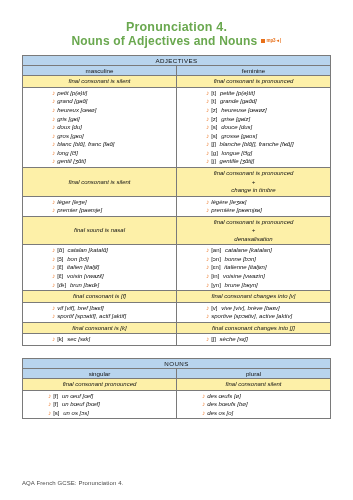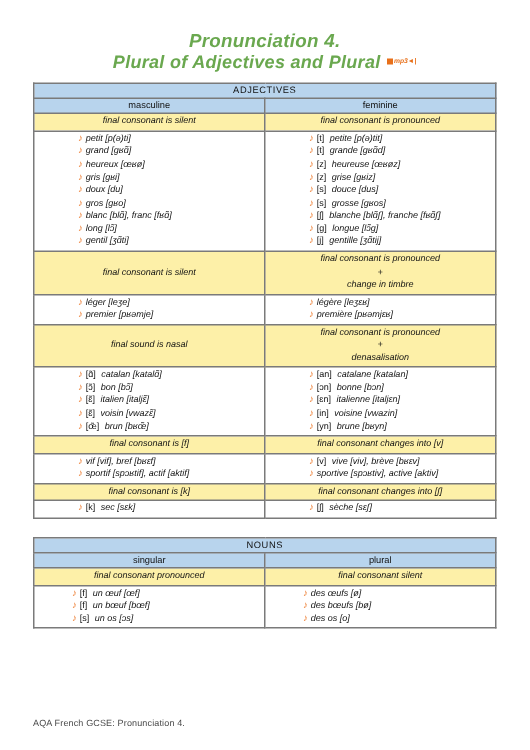--- a/index.html
+++ b/index.html
@@ -10,21 +10,21 @@
     color:#1a1a1a;
     overflow:hidden;
   }
   .page{
     width:353px;height:500px;
     box-sizing:border-box;
     padding:14px 22px 0 22px;
     position:relative;
   }
   
-  .title-block{text-align:center;margin:6px 0 6px 0;font-style:italic;}
+  .title-block{text-align:center;margin:6px 0 6px 0;}
   .title-line{
     font-weight:bold;
     color:#6aa84f;
     font-size:12.5px;
     letter-spacing:.2px;
     line-height:14px;
     white-space:nowrap;
   }
   .title-line.second{font-size:12px;}
   .mp3-badge{
@@ -123,21 +123,21 @@
   }
 </style>
 </head>
 <body>
 
 <div class="page">
 
   <div class="title-block">
     <div class="title-line">Pronunciation 4.</div>
     <div class="title-line second">
-      <span>Plural of Adjectives and Plural</span><span class="mp3-badge"><span class="spk"></span><span class="txt">mp3</span><span class="wave">◄|</span></span>
+      <span>Nouns of Adjectives and Nouns</span><span class="mp3-badge"><span class="spk"></span><span class="txt">mp3</span><span class="wave">◄|</span></span>
     </div>
   </div>
 
   <table class="grid">
     <tbody>
       <tr>
         <td class="band-head" colspan="2">ADJECTIVES</td>
       </tr>
       <tr>
         <td class="band-sub">masculine</td>

